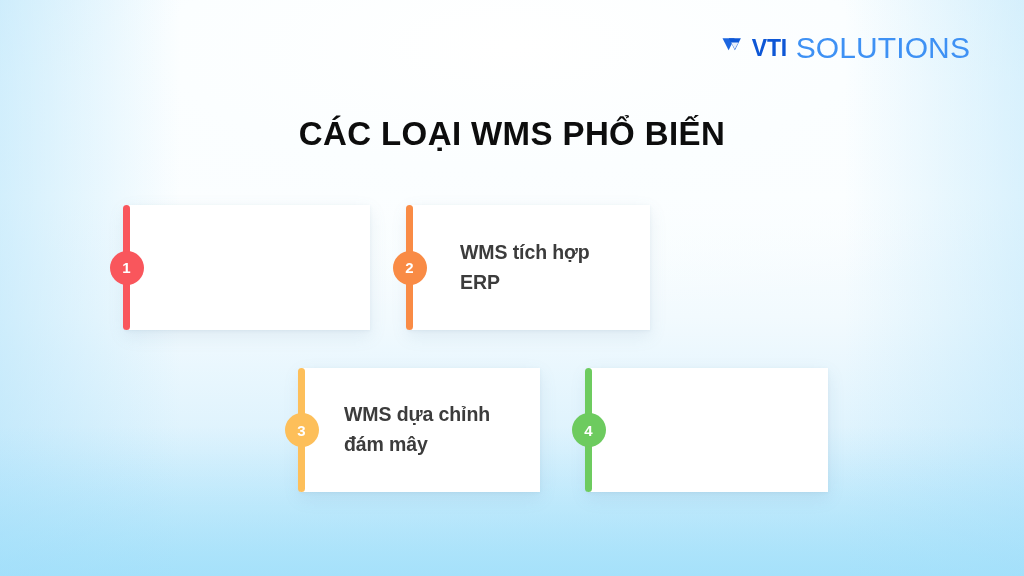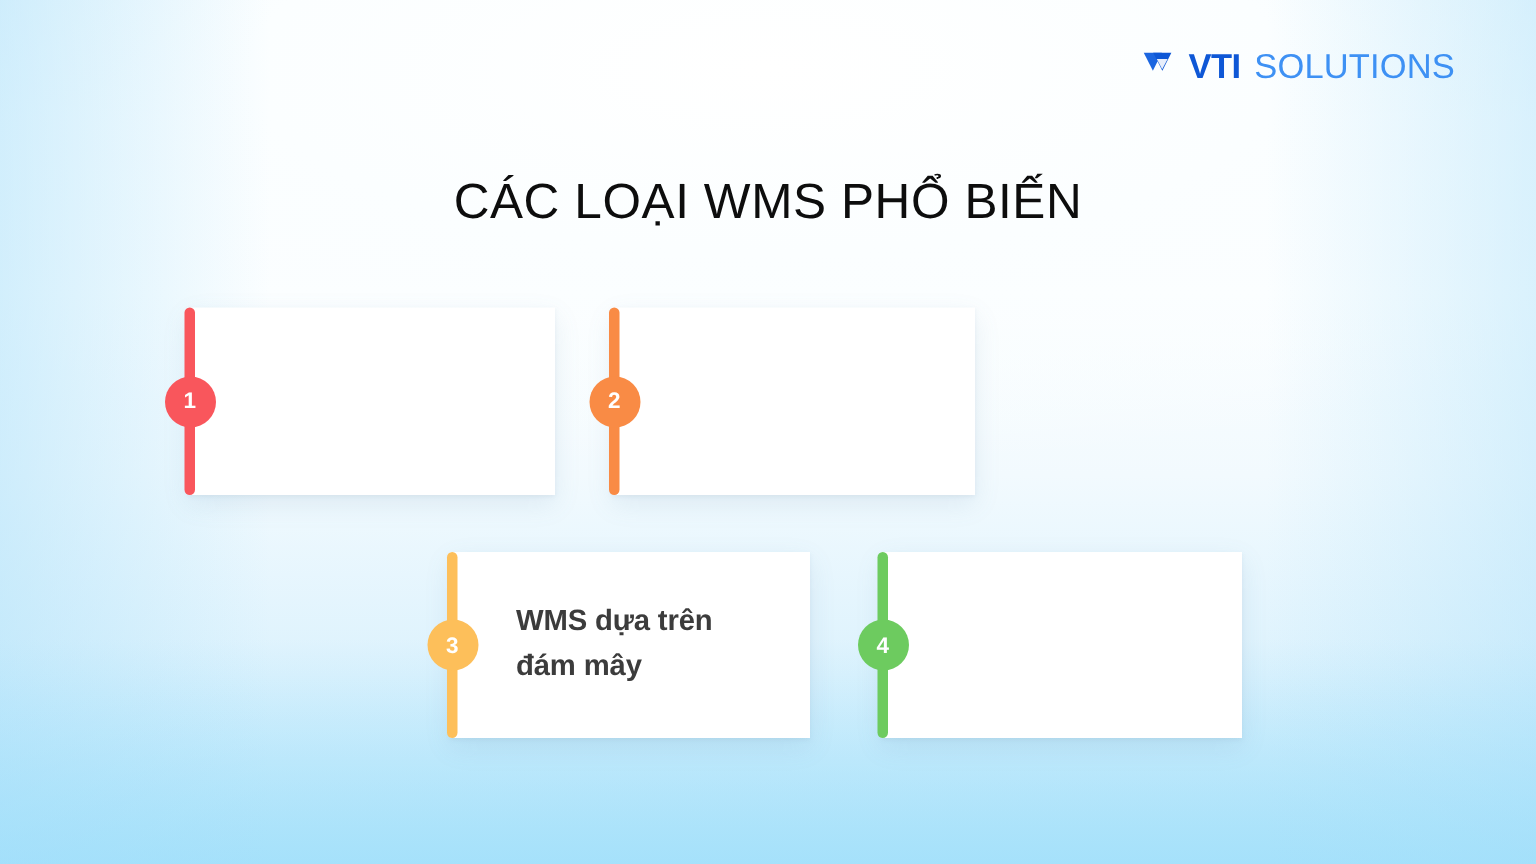--- a/index.html
+++ b/index.html
@@ -70,37 +70,37 @@
     margin-right: 1px;
   }
   .logo-vti {
     font-size: 23px;
     font-weight: 700;
     letter-spacing: -0.3px;
     color: #0E57D6;
     line-height: 1;
   }
   .logo-solutions {
-    font-size: 23px;
+    font-size: 30px;
     font-weight: 500;
     letter-spacing: 0.1px;
     color: #3E91F4;
     line-height: 1;
     margin-left: 6px;
   }
 
   
   .title {
     position: absolute;
     left: 0;
     top: 114px;
     width: 1024px;
     text-align: center;
     font-size: 33px;
-    font-weight: 400;
+    font-weight: 700;
     letter-spacing: 0.4px;
     color: #0d0d0d;
     line-height: 1.2;
   }
 
   
   .card {
     position: absolute;
     background: #ffffff;
     box-shadow: 0 6px 16px rgba(104,140,170,0.13), 0 1px 3px rgba(104,140,170,0.10);
@@ -201,28 +201,29 @@
     <span class="card-badge" style="background:#F9565C;color:#F9565C">
       <span style="color:#ffffff;position:relative;z-index:1">1</span>
     </span>
   </div>
 
   <div class="card" id="card-2">
     <span class="card-bar" style="background:#F98B45"></span>
     <span class="card-badge" style="background:#F98B45;color:#F98B45">
       <span style="color:#ffffff;position:relative;z-index:1">2</span>
     </span>
+    <span class="card-label" style="max-width:160px">WMS tích hợp ERP</span>
   </div>
 
   <div class="card" id="card-3">
     <span class="card-bar" style="background:#FDBF5A"></span>
     <span class="card-badge" style="background:#FDBF5A;color:#FDBF5A">
       <span style="color:#ffffff;position:relative;z-index:1">3</span>
     </span>
-    <span class="card-label" style="max-width:168px">WMS dựa trên đám mây</span>
+    <span class="card-label" style="max-width:168px">WMS dựa chỉnh đám mây</span>
   </div>
 
   <div class="card" id="card-4">
     <span class="card-bar" style="background:#6DCB5F"></span>
     <span class="card-badge" style="background:#6DCB5F;color:#6DCB5F">
       <span style="color:#ffffff;position:relative;z-index:1">4</span>
     </span>
   </div>
 
 </div>

